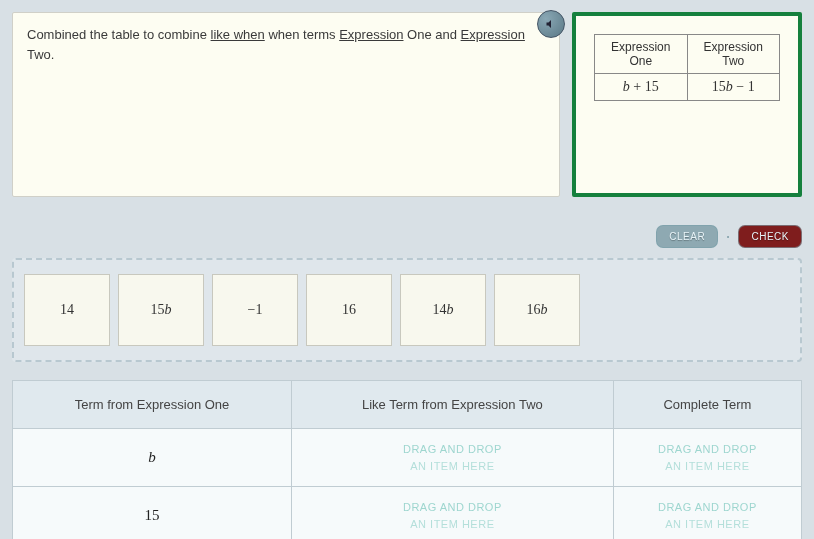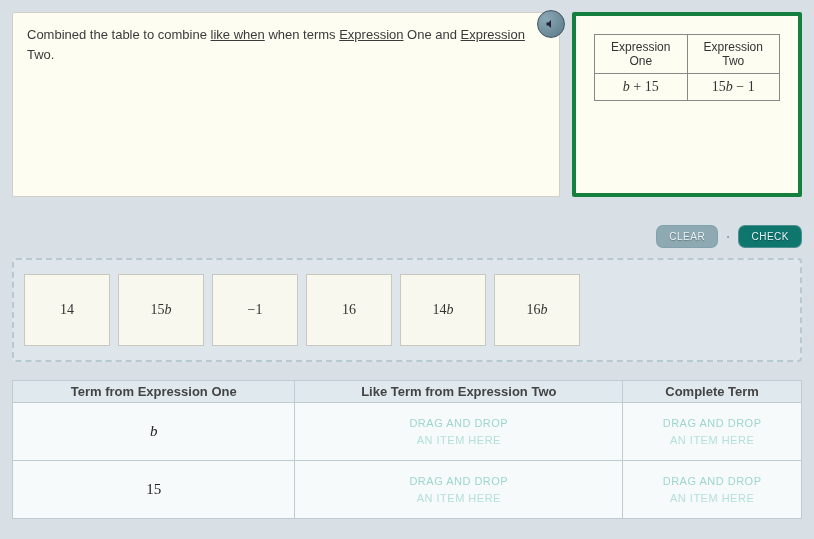--- a/index.html
+++ b/index.html
@@ -74,21 +74,21 @@
       padding: 5px 12px;
       font-size: 10px;
       letter-spacing: 0.5px;
       border: 1px solid rgba(120,160,170,0.6);
       border-radius: 7px;
       cursor: pointer;
       color: #e8f4f8;
       text-shadow: 0 1px 1px rgba(0,0,0,0.3);
     }
     .btn-clear { background: #8ea9b2; }
-    .btn-check { background: #0f766e; }
+    .btn-check { background: #7f1d1d; }
     .dash { color: #8ea9b2; font-weight: bold; align-self: center; }
 
     .tiles-container {
       border: 2px dashed #b8c8d0;
       border-radius: 4px;
       padding: 14px 10px;
       display: flex;
       gap: 8px;
       margin-bottom: 18px;
       background: rgba(240,245,248,0.3);
@@ -108,22 +108,22 @@
     }
     .tile .mv { font-style: italic; }
 
     .main-table {
       width: 100%;
       border-collapse: collapse;
     }
     .main-table th {
       background: #e0e9ee;
       border: 1px solid #c0ccd2;
-      padding: 3px 8px;
-      font-weight: bold;
+      padding: 16px 8px;
+      font-weight: normal;
       font-size: 13px;
       color: #444;
       text-align: center;
     }
     .main-table td {
       border: 1px solid #c0ccd2;
       background: #f6fafb;
       text-align: center;
       padding: 12px 8px;
       height: 50px;

